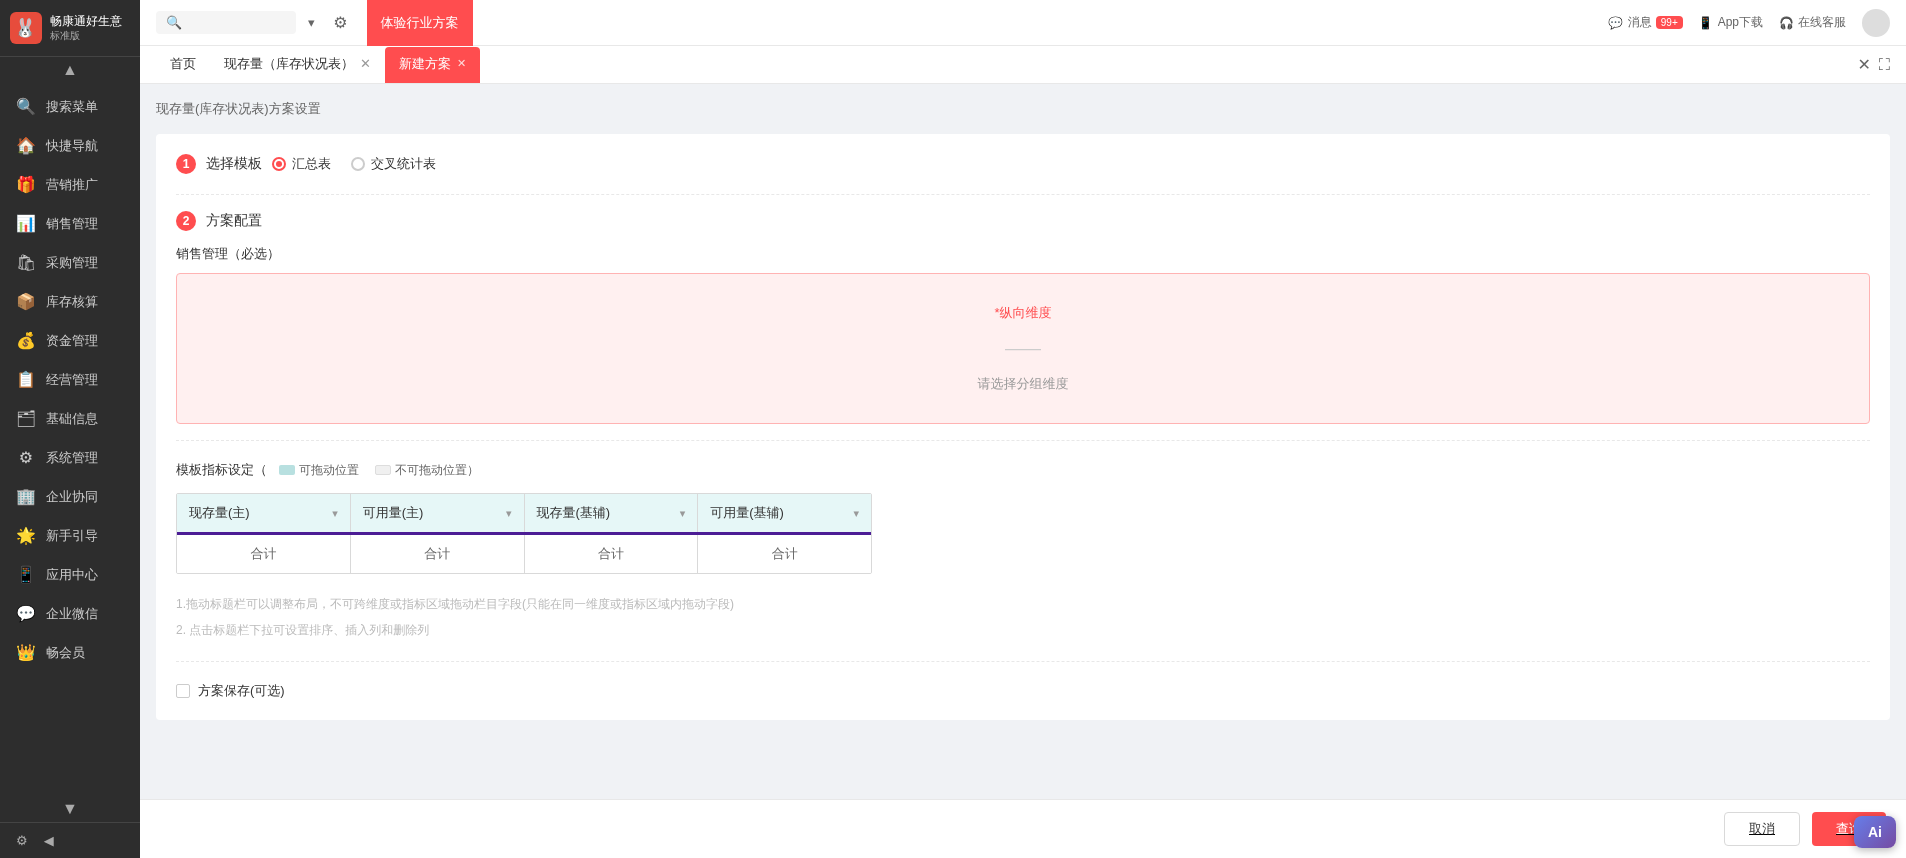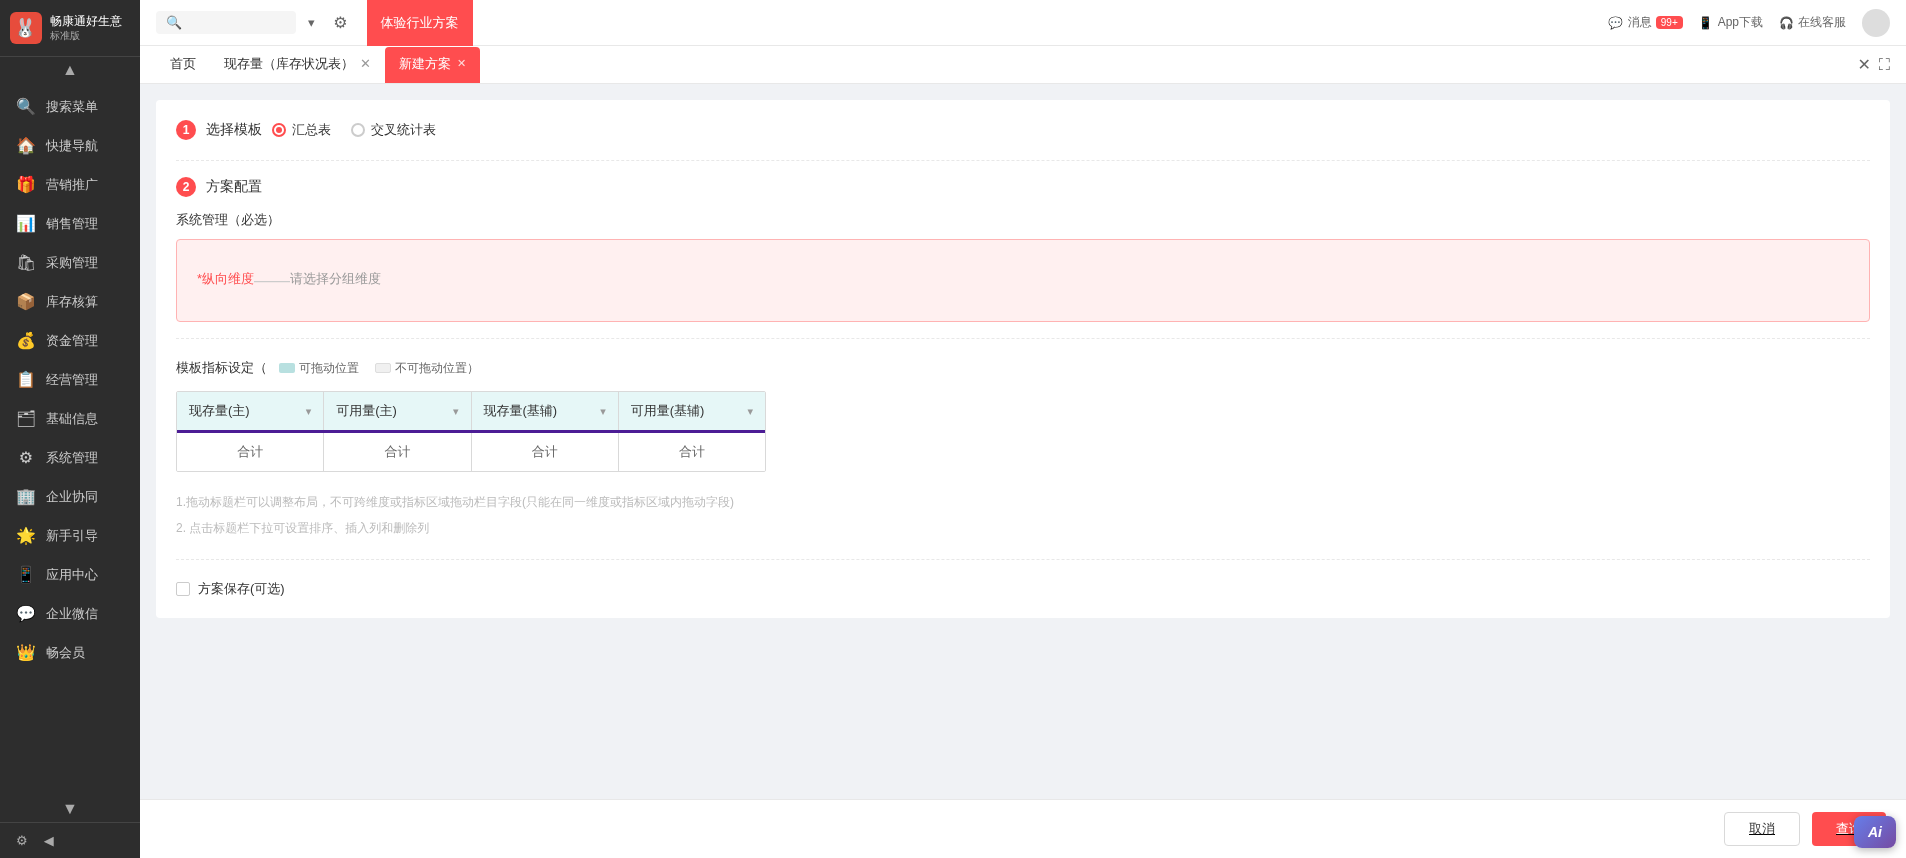--- a/index.html
+++ b/index.html
@@ -275,21 +275,23 @@
       color: #333;
       margin-bottom: 10px;
     }
 
     .dimension-box {
       background: #fff0f0;
       border: 1px solid #ffb3b3;
       border-radius: 4px;
       padding: 30px 20px;
       display: flex;
-      align-items: flex-start;
+      align-items: center;
+      gap: 16px;
+      flex-direction: column;
     }
     .dimension-required {
       color: #ff4d4f;
       font-size: 13px;
     }
     .dimension-arrow {
       color: #ccc;
       font-size: 18px;
     }
     .dimension-placeholder {
@@ -334,21 +336,21 @@
     .stats-table-label {
       font-size: 13px;
       color: #52c41a;
       margin-bottom: 8px;
       font-weight: 500;
     }
     .stats-table {
       border: 1px solid #d9d9d9;
       border-radius: 2px;
       overflow: hidden;
-      width: 590px;
+      width: 696px;
     }
     .stats-table-header {
       display: flex;
       background: #e6f7f7;
     }
     .stats-table-cell {
       flex: 1;
       padding: 10px 12px;
       border-right: 1px solid #d9d9d9;
       display: flex;
@@ -437,21 +439,20 @@
       bottom: 10px;
       right: 10px;
       background: linear-gradient(135deg, #667eea, #764ba2);
       color: white;
       border-radius: 8px;
       padding: 8px 14px;
       font-size: 14px;
       font-weight: bold;
       cursor: pointer;
       box-shadow: 0 2px 8px rgba(0,0,0,0.3);
-      font-style: italic;
     }
   </style>
 </head>
 <body>
 
 <div class="sidebar">
   <div class="sidebar-brand">
     <div class="sidebar-brand-logo">
       <span>🐰</span>
     </div>
@@ -575,20 +576,21 @@
       <span class="tab-close">✕</span>
     </div>
     <div class="tabs-right">
       <span>✕</span>
       <span>⛶</span>
     </div>
   </div>
 
   <div class="content">
 
+    <div class="page-title">现存量(库存状况表)方案设置</div>
 
     <div class="card">
 
       <div class="step-section">
         <div class="step-header">
           <div class="step-badge">1</div>
           <span class="step-title">选择模板</span>
           <div class="radio-group">
             <div class="radio-item">
               <div class="radio-dot active"></div>
@@ -603,21 +605,21 @@
       </div>
 
       <hr class="divider">
 
       <div class="step-section">
         <div class="step-header">
           <div class="step-badge">2</div>
           <span class="step-title">方案配置</span>
         </div>
 
-        <div class="dimension-label">系统管理（必选）</div>
+        <div class="dimension-label">销售管理（必选）</div>
 
         <div class="dimension-box">
           <span class="dimension-required">*纵向维度</span>
           <span class="dimension-arrow">——</span>
           <span class="dimension-placeholder">请选择分组维度</span>
         </div>
 
         <hr class="divider">
 
         <div class="indicator-settings">

